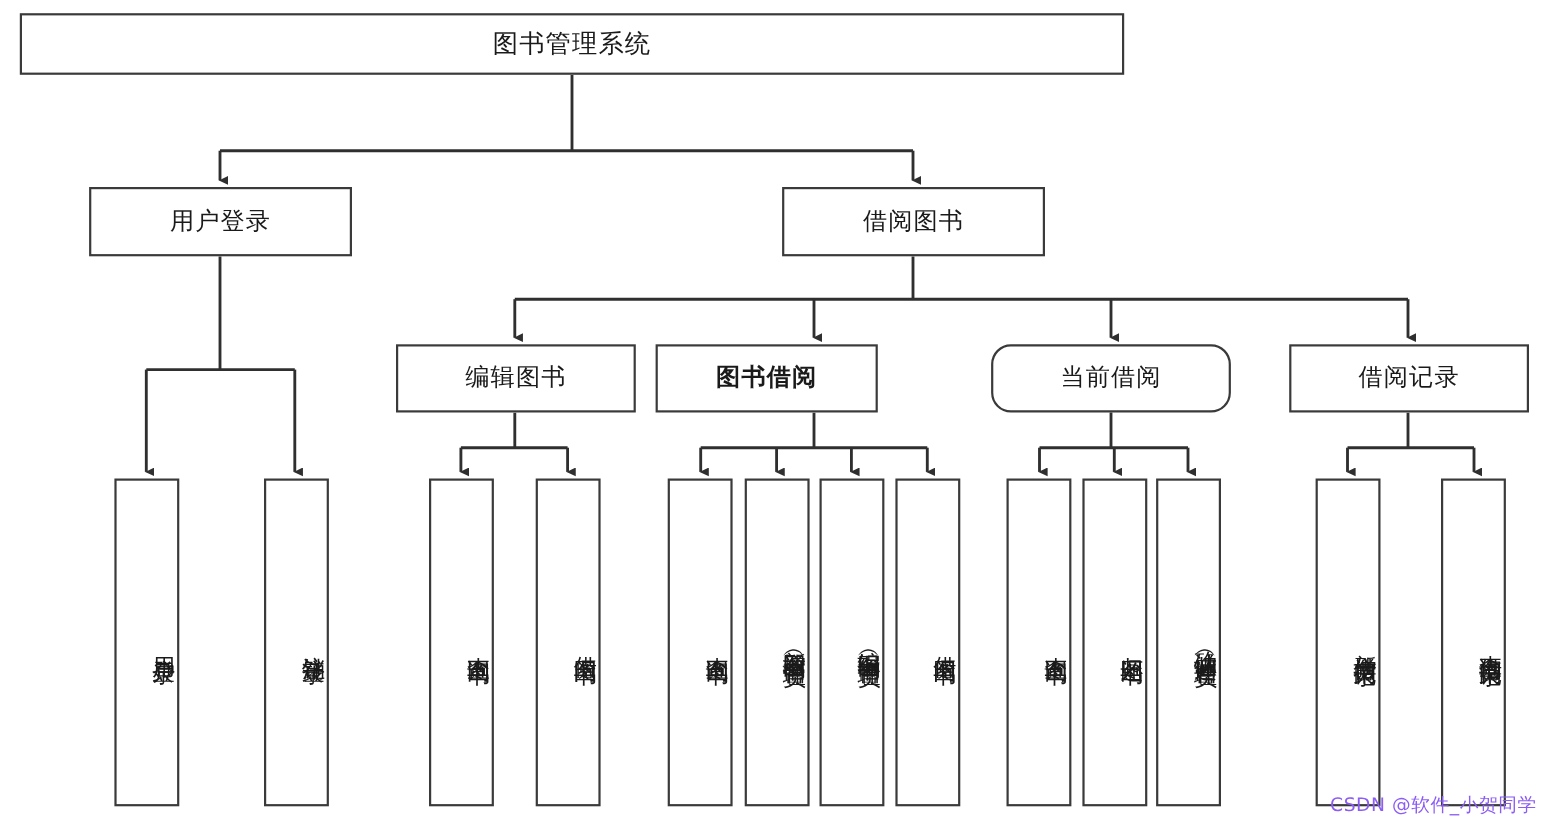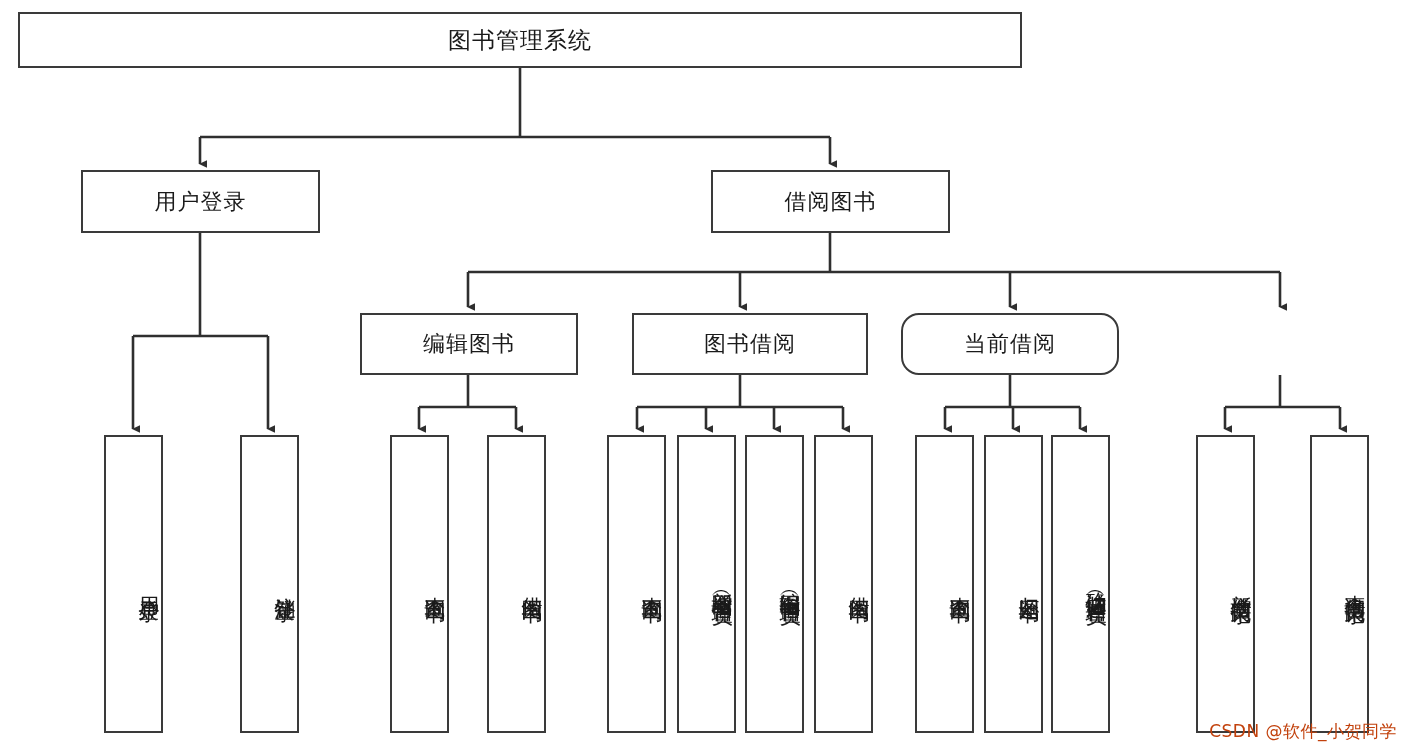--- a/index.html
+++ b/index.html
@@ -60,21 +60,21 @@
   .node.vert > .vlabel {
     writing-mode: vertical-rl;
     text-orientation: upright;
     display: block;
   }
   .watermark {
     position: absolute;
     right: 8px;
     bottom: 4px;
     font-size: 17px;
-    color: #c2410c;
+    color: #8b5cf6;
     letter-spacing: 0.5px;
     white-space: nowrap;
     z-index: 3;
   }
 </style>
 </head>
 <body>
 
 <div id="canvas">
 
@@ -139,28 +139,31 @@
   </div>
 
   <div class="node horiz" style="left:711px; top:170px; width:239px; height:63px;">
     <span>借阅图书</span>
   </div>
 
   <div class="node horiz" style="left:360px; top:313px; width:218px; height:62px;">
     <span>编辑图书</span>
   </div>
 
-  <div class="node horiz" style="left:632px; top:313px; width:236px; height:62px;">
+  <div class="node horiz" style="left:596px; top:313px; width:202px; height:62px;font-weight:bold;">
     <span>图书借阅</span>
   </div>
 
   <div class="node horiz" style="left:901px; top:313px; width:218px; height:62px;border-radius:18px;">
     <span>当前借阅</span>
   </div>
 
+  <div class="node horiz" style="left:1172px; top:313px; width:218px; height:62px;">
+    <span>借阅记录</span>
+  </div>
 
   <div class="node vert" style="left:104px; top:435px; width:59px; height:298px;">
     <span class="vlabel">用户登录</span>
   </div>
 
   <div class="node vert" style="left:240px; top:435px; width:59px; height:298px;">
     <span class="vlabel">注销登录</span>
   </div>
 
   <div class="node vert" style="left:390px; top:435px; width:59px; height:298px;">

